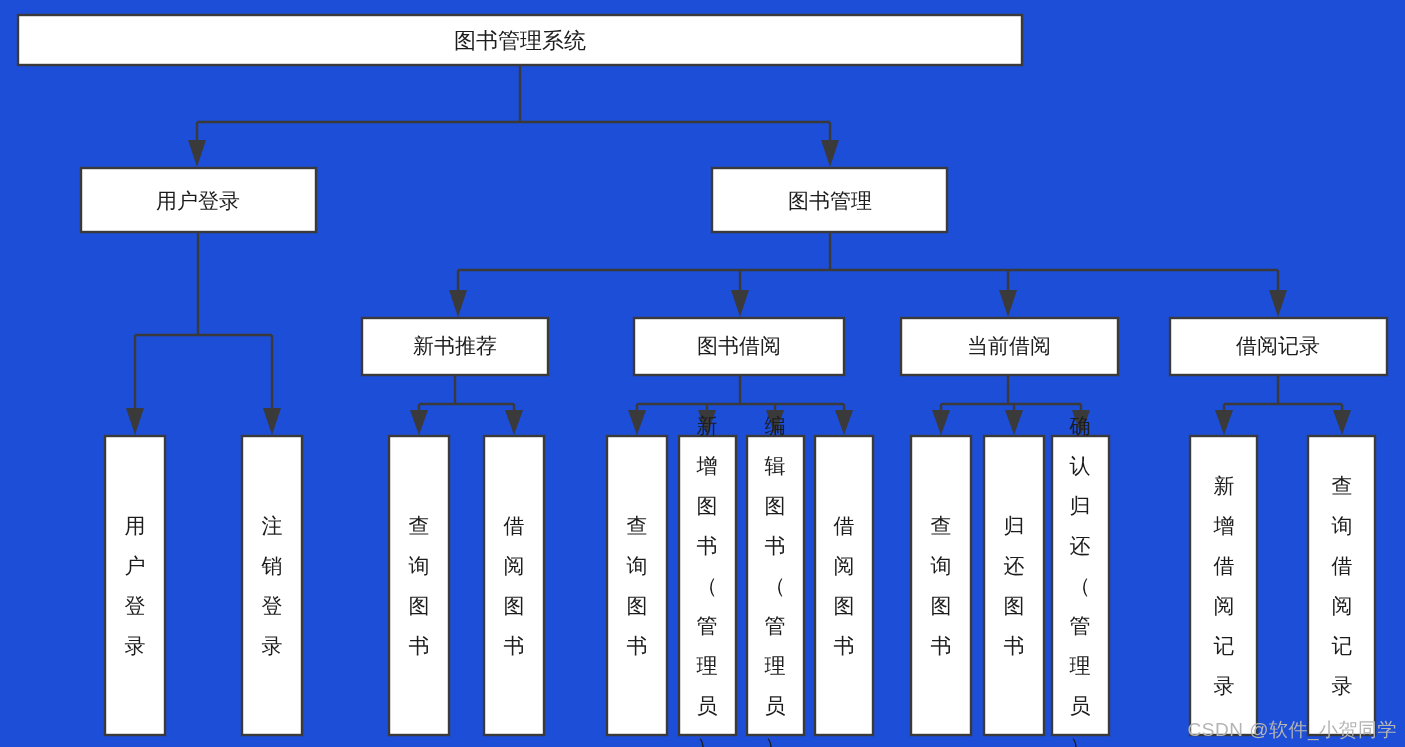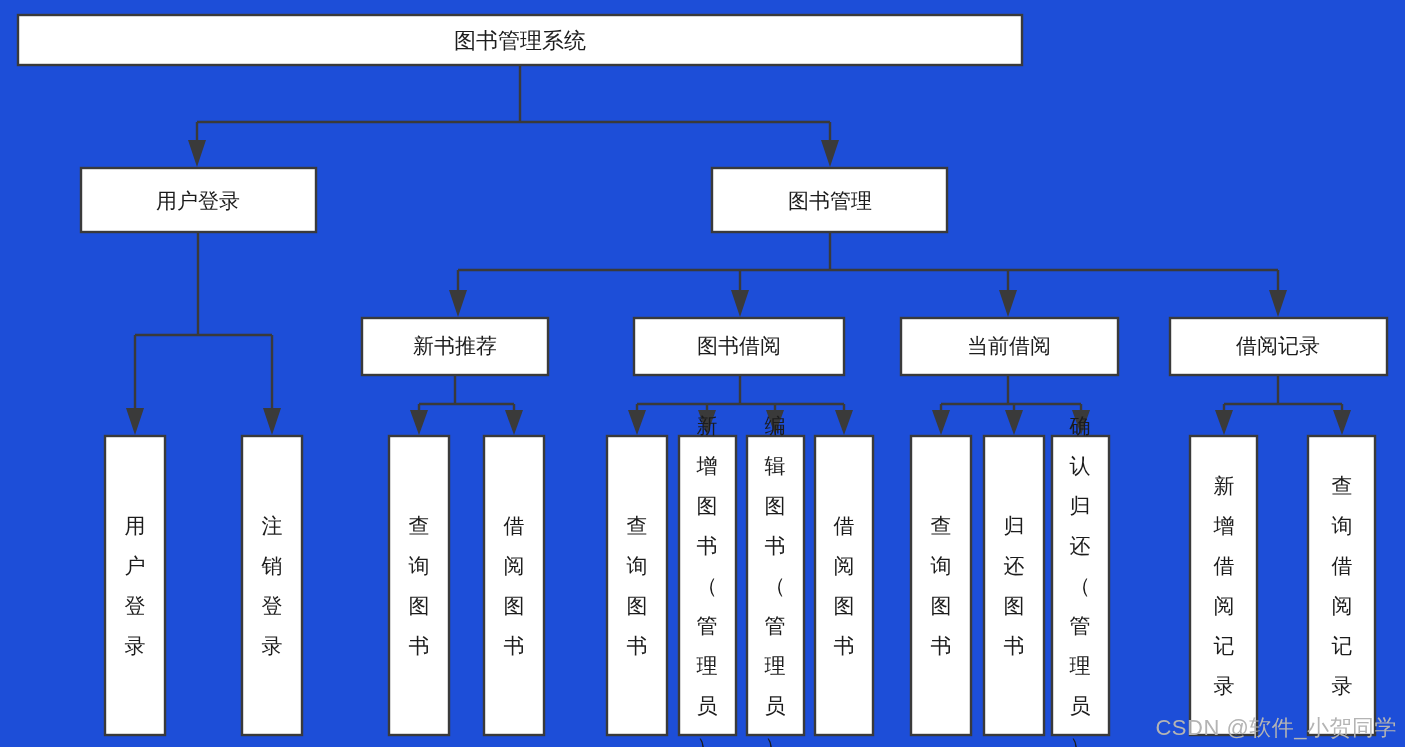--- a/index.html
+++ b/index.html
@@ -56,21 +56,21 @@
     text-anchor: middle;
   }
   .root-label {
     font-size: 22px;
   }
   .watermark {
     position: absolute;
     right: 8px;
     bottom: 4px;
     font-family: "Liberation Sans", sans-serif;
-    font-size: 22px;
+    font-size: 19px;
     color: #b4b4b4;
     white-space: nowrap;
     letter-spacing: 0.5px;
   }
 </style>
 </head>
 <body>
 
 <div id="diagram-root">
 

